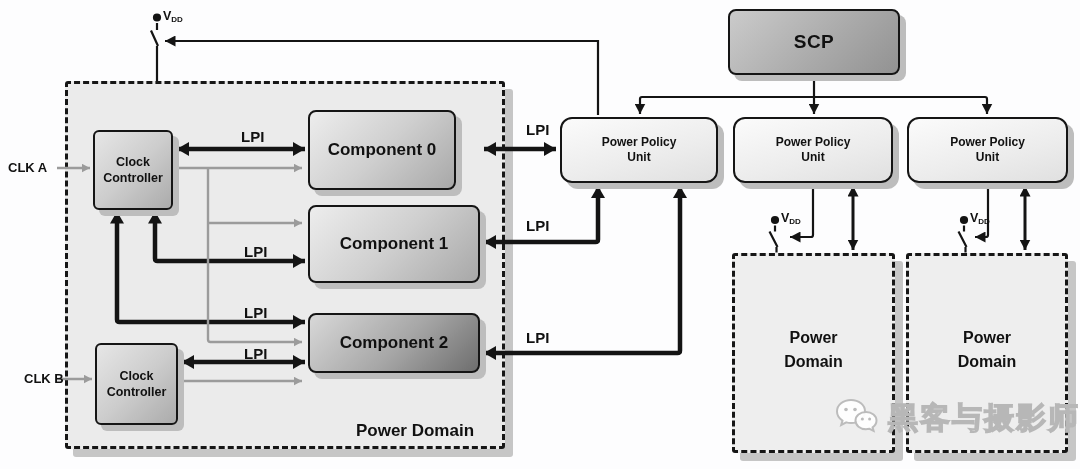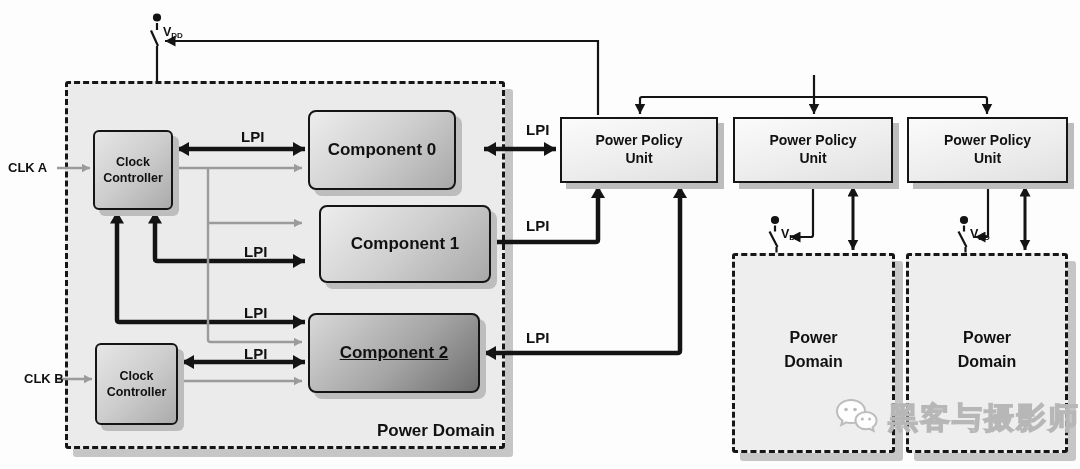--- a/index.html
+++ b/index.html
@@ -21,27 +21,27 @@
     box-shadow:6px 6px 0 #bdbdbd;z-index:3;box-sizing:border-box;
   }
   .cc{background:linear-gradient(135deg,#e6e6e6 0%,#cdcdcd 50%,#ababab 100%);
       border-radius:6px;font-size:12.5px;line-height:1.3;}
   .comp{background:linear-gradient(135deg,#ededed 0%,#cfcfcf 50%,#a8a8a8 100%);
       border-radius:8px;font-size:17px;}
   .comp-dark{background:linear-gradient(135deg,#d8d8d8 0%,#a5a5a5 55%,#6e6e6e 100%);}
   .scp{background:linear-gradient(135deg,#cbcbcb 0%,#ababab 55%,#929292 100%);
       border-radius:8px;font-size:19px;letter-spacing:.5px;}
   .ppu{background:linear-gradient(165deg,#fbfbfb 0%,#ececec 60%,#e0e0e0 100%);
-      border-radius:0;font-size:14px;line-height:1.28;}
+      border-radius:12px;font-size:12px;line-height:1.28;}
   .rlabel{font-size:16px;line-height:1.5;}
   
   .lbl{position:absolute;font-weight:bold;z-index:4;white-space:nowrap;}
   .lpi{font-size:15px;}
   .clk{font-size:13px;}
-  .vdd{font-size:12.5px;margin-top:16px;}
+  .vdd{font-size:12.5px;}
   .vdd sub{font-size:8px;vertical-align:-2px;}
   .pd-label{font-size:17px;text-align:right;width:160px;}
   
   #wires{position:absolute;left:0;top:0;z-index:2;}
   
   #watermark{position:absolute;z-index:5;display:flex;align-items:center;gap:8px;font-family:Liberation Mono, monospace;}
   #wm-text{
     font-size:30px;font-weight:bold;letter-spacing:2px;
     color:rgba(255,255,255,.92);
     -webkit-text-stroke:1.3px #b7b7b7;
@@ -128,27 +128,30 @@
   <div class="box cc" style="left:95px;top:343px;width:83px;height:82px;">
     <div>
         <span style="display:block">Clock</span>
          <span style="display:block">Controller</span>
       </div>
   </div>
 
   <div class="box comp" style="left:308px;top:110px;width:148px;height:80px;">
     <span>Component 0</span>
   </div>
-  <div class="box comp" style="left:308px;top:205px;width:172px;height:78px;margin-left:11px;">
+  <div class="box comp" style="left:308px;top:205px;width:172px;height:78px;">
     <span>Component 1</span>
   </div>
-  <div class="box comp comp-dark" style="left:308px;top:313px;width:172px;height:80px;text-decoration:underline;">
+  <div class="box comp comp-dark" style="left:308px;top:313px;width:172px;height:60px;">
     <span>Component 2</span>
   </div>
 
+  <div class="box scp" style="left:728px;top:9px;width:172px;height:66px;">
+    <span>SCP</span>
+  </div>
 
   <div class="box ppu" style="left:560px;top:117px;width:158px;height:66px;">
     <div>
         <span style="display:block">Power Policy</span>
          <span style="display:block">Unit</span>
       </div>
   </div>
   <div class="box ppu" style="left:733px;top:117px;width:160px;height:66px;">
     <div>
         <span style="display:block">Power Policy</span>
@@ -164,21 +167,21 @@
 
   <div class="lbl rlabel" style="left:732px;top:326px;width:163px;text-align:center;">
     <span style="display:block">Power</span>
     <span style="display:block">Domain</span>
   </div>
   <div class="lbl rlabel" style="left:906px;top:326px;width:162px;text-align:center;">
     <span style="display:block">Power</span>
     <span style="display:block">Domain</span>
   </div>
 
-  <div class="lbl pd-label" style="left:335px;top:421px;">Power Domain</div>
+  <div class="lbl pd-label" style="left:335px;top:421px;text-align:center;">Power Domain</div>
 
   <div class="lbl clk" style="left:8px;top:160px;">CLK A</div>
   <div class="lbl clk" style="left:24px;top:371px;">CLK B</div>
 
   <div class="lbl lpi" style="left:241px;top:128px;"><span>LPI</span></div>
   <div class="lbl lpi" style="left:244px;top:243px;"><span>LPI</span></div>
   <div class="lbl lpi" style="left:244px;top:304px;"><span>LPI</span></div>
   <div class="lbl lpi" style="left:244px;top:345px;"><span>LPI</span></div>
   <div class="lbl lpi" style="left:526px;top:121px;"><span>LPI</span></div>
   <div class="lbl lpi" style="left:526px;top:217px;"><span>LPI</span></div>

